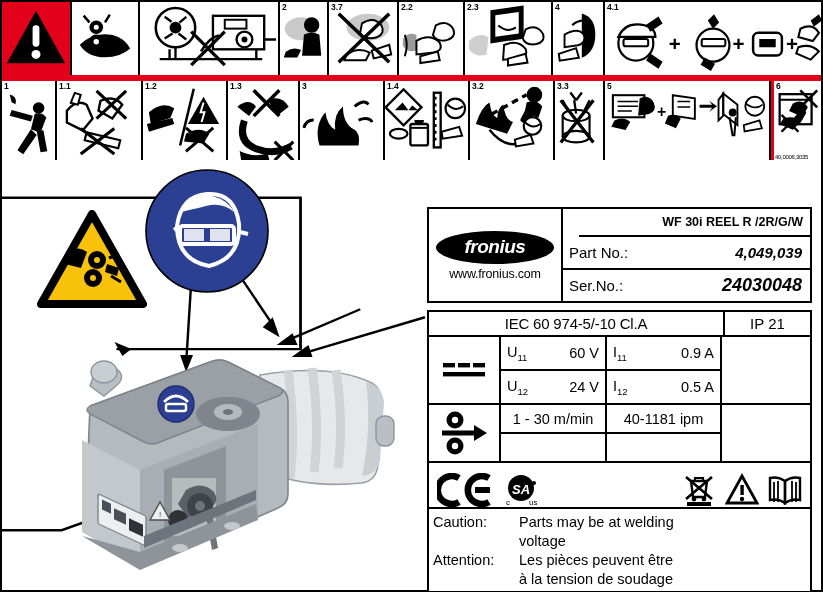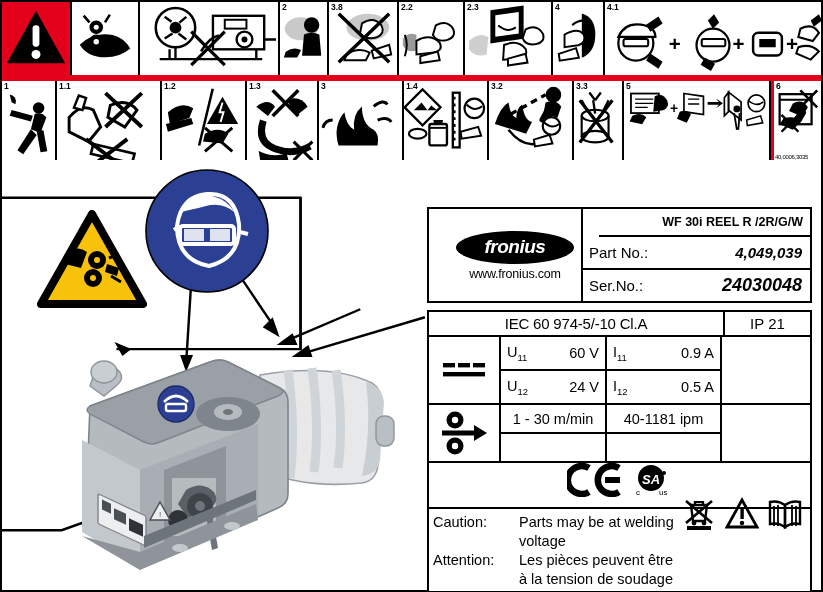--- a/index.html
+++ b/index.html
@@ -20,21 +20,21 @@
 
   
   #lower{position:absolute;top:158px;left:0;right:0;bottom:0;}
 
   
   #plate{position:absolute;left:425px;top:47px;width:385px;}
   .tbl{border:2.5px solid #000;box-sizing:border-box;background:#fff;}
   .trow{display:flex;border-bottom:2.5px solid #000;box-sizing:border-box;}
   .trow.last{border-bottom:none;}
   .tc{box-sizing:border-box;border-right:2.5px solid #000;display:flex;align-items:center;}
-  .brandcell{width:134px;flex-direction:column;justify-content:center;align-items:center;padding:4px 0 3px;margin-left:20px;}
+  .brandcell{width:134px;flex-direction:column;justify-content:center;align-items:center;padding:4px 0 3px;}
   .oval{width:118px;height:33px;border-radius:50%;background:#000;display:flex;align-items:center;justify-content:center;}
   .oval span{color:#fff;font-style:italic;font-weight:bold;font-size:19px;letter-spacing:-.5px;
              font-family:"Liberation Sans",sans-serif;transform:skewX(-6px);}
   .url{font-size:12.5px;margin-top:3px;letter-spacing:-.2px;}
   .rcol{flex:1;display:flex;flex-direction:column;}
   .r1{height:26px;display:flex;align-items:center;justify-content:flex-end;padding-right:7px;
       border-bottom:2.5px solid #000;font-weight:bold;font-size:12.5px;margin-left:16px;}
   .r2,.r3{height:31px;display:flex;align-items:center;}
   .r2{border-bottom:2.5px solid #000;}
   .lbl{width:112px;font-size:15px;padding-left:6px;}
@@ -54,21 +54,21 @@
   .ccell .v{flex:1;text-align:right;}
   sub{font-size:9.5px;}
 
   .feedrow{display:flex;border-bottom:2.5px solid #000;}
   .feedicon{width:70px;border-right:2.5px solid #000;display:flex;align-items:center;justify-content:center;padding:2px 0;}
   .fcolA{width:104px;border-right:2.5px solid #000;}
   .fcolB{width:113px;border-right:2.5px solid #000;}
   .fv{height:27px;display:flex;align-items:center;justify-content:center;font-size:14.5px;border-bottom:2.5px solid #000;}
   .fe{height:27px;}
 
-  .markrow{display:flex;align-items:center;height:44px;border-bottom:2.5px solid #000;padding:0 8px;flex-direction:column;}
+  .markrow{display:flex;align-items:flex-end;height:44px;border-bottom:2.5px solid #000;padding:0 8px;}
   .markrow .left{display:flex;align-items:flex-end;gap:6px;}
   .markrow .right{margin-left:auto;display:flex;align-items:center;gap:9px;}
 
   .cautionbox{padding:4px 0 2px 4px;}
   .cline{display:flex;font-size:14.5px;line-height:19px;}
   .cline .ck{width:86px;}
   .cline .cv{flex:1;}
   .cline.cont .ck{width:86px;}
 
   
@@ -120,21 +120,21 @@
       <span class="num">2</span>
       <svg class="art" viewBox="0 0 49 73">
         <ellipse cx="22" cy="28" rx="17" ry="12" fill="#c9c9c9"></ellipse>
         <circle cx="33" cy="24" r="8" fill="#000"></circle>
         <path d="M25 34 q8 -4 16 0 l2 22 h-20z" fill="#000"></path>
         <path d="M6 52 q8 -6 16 -2 l-4 8 h-14z" fill="#000"></path>
       </svg>
     </div>
 
     <div class="cell" style="width:70px">
-      <span class="num">3.8</span>
+      <span class="num">3.7</span>
       <svg class="art" viewBox="0 0 70 73">
         <ellipse cx="40" cy="26" rx="22" ry="14" fill="#c9c9c9"></ellipse>
         <path d="M34 22 q12 -8 20 2 q4 8 -4 12 q-12 4 -18 -4z" fill="#fff" stroke="#000" stroke-width="2"></path>
         <path d="M18 54 q12 -8 24 -2 l-4 8 h-22z" fill="#fff" stroke="#000" stroke-width="2"></path>
         <path d="M44 50 l18 -6 2 10 -18 4z" fill="#fff" stroke="#000" stroke-width="2"></path>
         <path d="M10 12 l52 50 M62 12 l-52 50" stroke="#000" stroke-width="3.6"></path>
       </svg>
     </div>
 
     <div class="cell" style="width:66px">
@@ -206,21 +206,21 @@
       <svg class="art" viewBox="0 0 55 79">
         <path d="M8 14 q8 2 6 10 l-4 -2z" fill="#000"></path>
         <path d="M10 30 l22 6 -2 6 -22 -6z" fill="#000"></path>
         <circle cx="38" cy="28" r="6" fill="#000"></circle>
         <path d="M34 34 q8 -2 12 4 l-6 16 -10 -4z" fill="#000"></path>
         <path d="M30 50 l-14 22 6 4 14 -20z" fill="#000"></path>
         <path d="M36 52 l4 22 7 -1 -4 -22z" fill="#000"></path>
       </svg>
     </div>
 
-    <div class="cell" style="width:105px">
+    <div class="cell" style="width:86px">
       <span class="num">1.1</span>
       <svg class="art" viewBox="0 0 85 79">
         <path d="M10 30 q10 -12 20 -6 l6 14 -10 12 -16 -8z" fill="#fff" stroke="#000" stroke-width="2.4"></path>
         <path d="M14 22 l4 -10 6 2 -3 10z" fill="#fff" stroke="#000" stroke-width="2"></path>
         <path d="M44 20 q14 -6 22 4 l-10 14 -14 -8z" fill="#fff" stroke="#000" stroke-width="2.4"></path>
         <path d="M30 52 l34 8 -2 8 -34 -8z" fill="#fff" stroke="#000" stroke-width="2.2"></path>
         <path d="M40 10 l30 28 M70 10 l-30 28" stroke="#000" stroke-width="3.2"></path>
         <path d="M24 48 l34 26 M58 48 l-34 26" stroke="#000" stroke-width="3.2"></path>
       </svg>
     </div>

